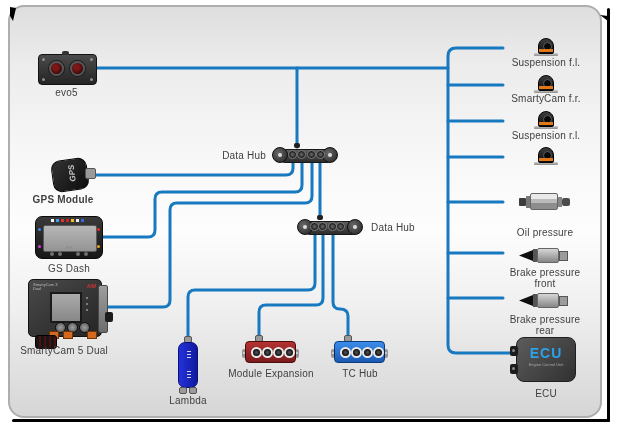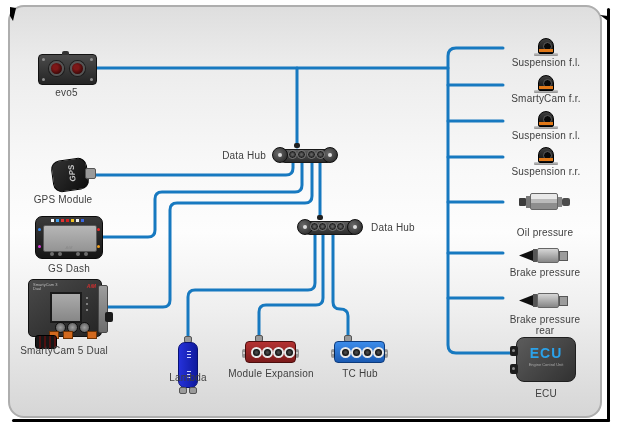--- a/index.html
+++ b/index.html
@@ -160,21 +160,21 @@
     <div class="screw" style="right:3px;top:3px;"></div>
     <div class="screw" style="left:3px;bottom:3px;"></div>
     <div class="screw" style="right:3px;bottom:3px;"></div>
   </div>
   <div class="lbl" style="left:38px;top:87px;width:57px;">evo5</div>
 
   <div class="gps">
     <div class="txt">GPS</div>
   </div>
   <div class="gps-stub"></div>
-  <div class="lbl" style="left:18px;top:194px;width:90px;">GPS Module</div>
+  <div class="lbl" style="left:18px;top:194px;width:90px;font-weight:bold;">GPS Module</div>
 
   <div class="gsdash">
     <div class="toprow">
       <i style="background:#f5f5f5"></i>
         <i style="background:#3fa0f0"></i>
         <i style="background:#e23232"></i>
       <i style="background:#d02020"></i>
         <i style="background:#f0c020"></i>
         <i style="background:#eeeeee"></i>
         <i style="background:#3a66e0"></i>
@@ -238,21 +238,21 @@
   </div>
   <div class="lbl l" style="left:371px;top:222px;width:60px;">Data Hub</div>
 
   <div class="stub" style="left:184px;top:336px;width:8px;height:7px;"></div>
   <div class="lambda">
     <div class="mk" style="top:8px"></div>
     <div class="mk" style="top:28px"></div>
   </div>
   <div class="stub" style="left:179px;top:387px;width:8px;height:7px;"></div>
   <div class="stub" style="left:189px;top:387px;width:8px;height:7px;"></div>
-  <div class="lbl" style="left:148px;top:372px;width:80px;">Lambda</div>
+  <div class="lbl" style="left:148px;top:395px;width:80px;">Lambda</div>
 
   <div class="stub" style="left:255px;top:335px;width:8px;height:7px;"></div>
   <div class="minihub red" style="left:245px;top:341px;">
     <div class="sidetab" style="left:-4px"></div>
     <div class="sidetab" style="right:-4px"></div>
     <div class="port" style="left:5px"></div>
     <div class="port" style="left:16px"></div>
     <div class="port" style="left:27px"></div>
     <div class="port" style="left:38px"></div>
   </div>
@@ -296,39 +296,39 @@
   </div>
   <div class="lbl" style="left:496px;top:130px;width:100px;">Suspension r.l.</div>
 
   <div class="susp" style="top:145px">
     <div class="base"></div>
       <div class="dome">
         <div class="eye"></div>
         <div class="band"></div>
       </div>
   </div>
-  <div class="lbl" style="left:496px;top:166px;width:100px;">Suspension r.r.</div>
 
   <div class="oil">
     <div class="sl"></div>
       <div class="cl"></div>
       <div class="bd"></div>
       <div class="cr"></div>
       <div class="sr"></div>
   </div>
   <div class="lbl" style="left:495px;top:219px;width:100px;margin-top:8px;">Oil pressure</div>
 
   <div class="brake" style="top:246px">
     <div class="cone"></div>
       <div class="ring"></div>
       <div class="bd"></div>
       <div class="sr"></div>
   </div>
   <div class="lbl" style="left:495px;top:267px;width:100px;">
     <div>Brake pressure</div>
+    <div>front</div>
   </div>
 
   <div class="brake" style="top:291px">
     <div class="cone"></div>
       <div class="ring"></div>
       <div class="bd"></div>
       <div class="sr"></div>
   </div>
   <div class="lbl" style="left:495px;top:314px;width:100px;">
     <div>Brake pressure</div>

